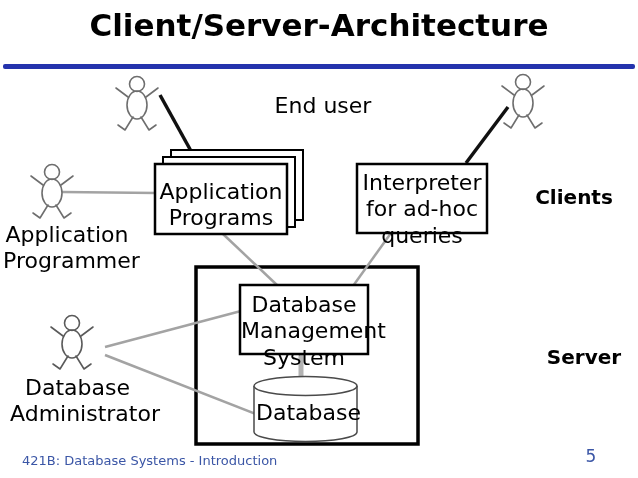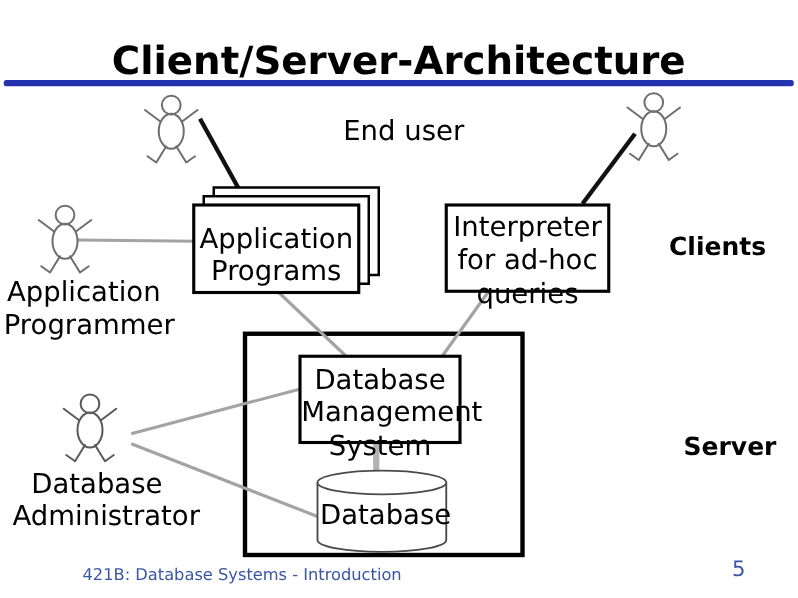--- a/index.html
+++ b/index.html
@@ -4,26 +4,26 @@
 <style>
   html,body{margin:0;padding:0;background:#fff;}
   .slide{
     position:relative;width:638px;height:478px;background:#ffffff;overflow:hidden;
     font-family:"DejaVu Sans","Liberation Sans",sans-serif;color:#000;
   }
   .layer{position:absolute;left:0;top:0;}
   .lbl{position:absolute;text-align:center;white-space:pre-line;line-height:1.2;}
   .title{
     position:absolute;left:0;top:7px;width:638px;text-align:center;
-    font-size:31px;font-weight:bold;letter-spacing:0px;margin-top:24px;
+    font-size:31px;font-weight:bold;letter-spacing:0px;
   }
   .divider{position:absolute;left:3px;top:64px;width:632px;height:5px;border-radius:2px;}
   .small{font-size:22px;}
   .regionlbl{font-size:20px;font-weight:bold;}
-  .footer{position:absolute;left:22px;top:453px;font-size:13px;text-align:center;white-space:nowrap;margin-left:44px;}
+  .footer{position:absolute;left:22px;top:453px;font-size:13px;text-align:center;white-space:nowrap;}
   .pagenum{position:absolute;left:566px;top:446px;width:50px;font-size:17px;text-align:center;}
 </style>
 </head>
 <body>
 
 <div class="slide">
 
   <svg class="layer" width="638" height="478" viewBox="0 0 638 478">
 
     <rect x="196" y="267" width="222" height="177" fill="#ffffff" stroke="#000000" stroke-width="3.5"></rect>

